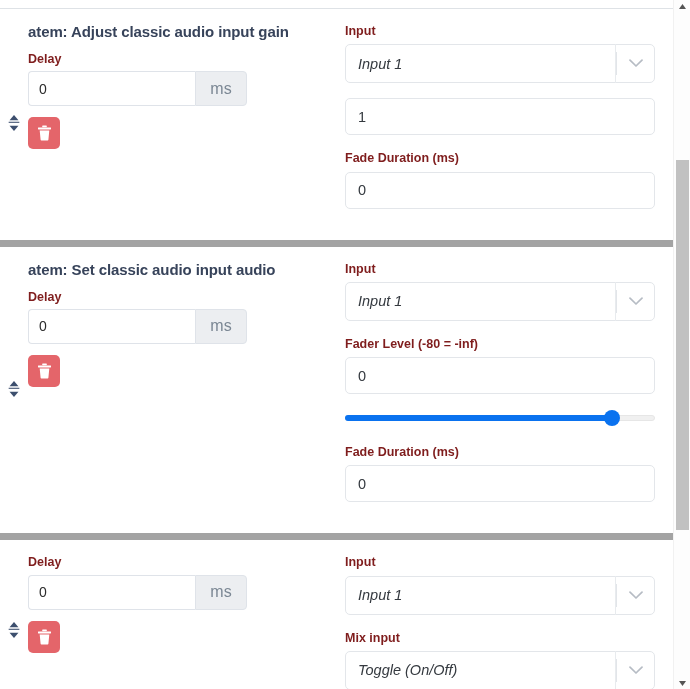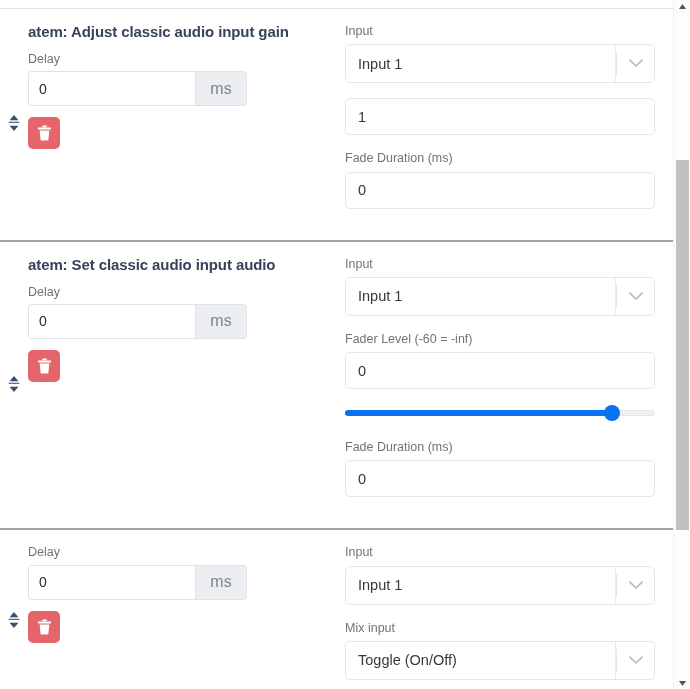--- a/index.html
+++ b/index.html
@@ -26,21 +26,21 @@
   .top-divider {
     position: absolute;
     left: 0; top: 8px;
     width: 673px; height: 1px;
     background: #dee2e6;
   }
   .action-row {
     position: relative;
     display: flex;
     align-items: flex-start;
-    border-bottom: 2px solid #a3a3a3;
+    border-bottom: 7px solid #a3a3a3;
     padding: 14px 0 16px 0;
     background: #fff;
   }
   .action-row:last-child { border-bottom: none; }
 
   .handle-col {
     width: 28px;
     flex: 0 0 28px;
     display: flex;
     align-items: center;
@@ -67,22 +67,22 @@
     font-size: 15px;
     font-weight: bold;
     color: #37435a;
     margin: 0 0 10px 0;
     line-height: 1.2;
     letter-spacing: -0.1px;
   }
 
   .field-label {
     font-size: 12.5px;
-    font-weight: normal;
-    color: #737373;
+    font-weight: bold;
+    color: #7f1d1d;
     margin: 0 0 4px 0;
     line-height: 1.3;
   }
   .right-col .field-label { margin-bottom: 5px; }
 
   .input-group {
     display: flex;
     width: 219px;
     height: 35px;
     margin-bottom: 11px;
@@ -150,20 +150,21 @@
     width: 100%; height: 39px;
     border: 1px solid #e3e6ea;
     border-radius: 5px;
     background: #fff;
     display: flex;
     align-items: center;
     padding: 0 12px;
     font-size: 14.5px;
     color: #34393f;
     cursor: pointer;
+    font-style: italic;
   }
   .select-caret {
     position: absolute;
     right: 0; top: 0;
     width: 40px; height: 39px;
     display: flex;
     align-items: center;
     justify-content: center;
     border-left: 1px solid #e8ebee;
     pointer-events: none;
@@ -301,21 +302,21 @@
           <div class="right-col">
             <div class="field-label">Input</div>
             <div class="select-wrap">
               <div class="select-box">Input 1</div>
               <div class="select-caret withline">
                 <svg width="14" height="9" viewBox="0 0 14 9">
                   <path d="M1 1.2 L7 7 L13 1.2" fill="none" stroke="#b6bcc4" stroke-width="1.7" stroke-linecap="round" stroke-linejoin="round"></path>
                 </svg>
               </div>
             </div>
-            <div class="field-label">Fader Level (-60 = -inf)</div>
+            <div class="field-label">Fader Level (-80 = -inf)</div>
             <div class="form-field">0</div>
             <div class="range-wrap">
               <div class="range-track"></div>
               <div class="range-fill" style="width:86%"></div>
               <div class="range-thumb" style="left:86%"></div>
             </div>
             <div class="field-label">Fade Duration (ms)</div>
             <div class="form-field">0</div>
           </div>
         </div>

